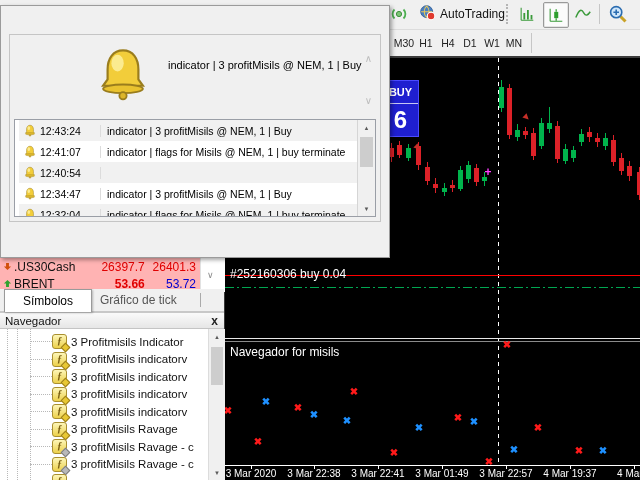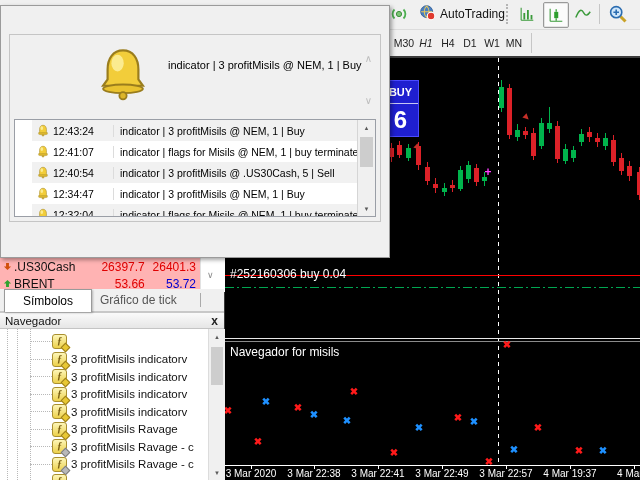--- a/index.html
+++ b/index.html
@@ -85,21 +85,21 @@
   #dlg-bell{position:absolute;left:10px;top:4px;width:16px;height:16px}
   #dlg-help{position:absolute;right:56px;top:3px;font-size:13px;font-weight:bold;color:#000}
   #dlg-close{position:absolute;right:1px;top:0;width:43px;height:24px;background:#bdbdbd;color:#fff;
              display:flex;align-items:center;justify-content:center;font-size:12px;font-weight:bold}
   #dlg-content{position:absolute;left:8px;top:28px;width:372px;height:188px;border:1px solid #c5c5c5;background:#f0f0f0;box-sizing:border-box}
   #big-bell{position:absolute;left:82px;top:10px;width:62px;height:58px}
   #headline{position:absolute;left:158px;top:24px;font-size:11px;color:#000;white-space:nowrap}
   .hl-chev{position:absolute;right:8px;color:#bdbdbd;font-size:10px}
   #alert-list{position:absolute;left:4px;top:84px;width:362px;height:98px;background:#fff;border:1px solid #9a9ea6;
               box-sizing:border-box;overflow:hidden}
-  .al-row{position:absolute;left:17px;width:343px;height:21px;display:flex;align-items:center;font-size:10.5px;color:#000}
+  .al-row{position:absolute;left:4px;width:343px;height:21px;display:flex;align-items:center;font-size:10.5px;color:#000}
   .al-row.odd{background:#f1f1f1}
   .al-row.even{background:#fff}
   .al-bell{width:14px;height:13px;margin:0 3px 0 4px;flex:none}
   .al-time{width:56px;flex:none;border-right:1px solid #dcdcdc;padding-right:4px}
   .al-msg{padding-left:6px;white-space:nowrap;overflow:hidden}
   #accept-btn{position:absolute;left:158px;top:219px;width:72px;height:26px;background:#f4f4f4;border:1px solid #3e9bdf;
               box-shadow:inset 0 0 0 1px #cfe8fa;display:flex;align-items:center;justify-content:center;font-size:12px;color:#000}
 </style>
 </head>
 <body>
@@ -214,21 +214,21 @@
 
     <div class="axline"></div>
     <div id="x-axis">
         <div class="tick" style="left: 26px;"></div>
         <div class="axl" style="left: 26px;">3 Mar 2020</div>
         <div class="tick" style="left: 89px;"></div>
         <div class="axl" style="left: 89px;">3 Mar 22:38</div>
         <div class="tick" style="left: 153px;"></div>
         <div class="axl" style="left: 153px;">3 Mar 22:41</div>
         <div class="tick" style="left: 217px;"></div>
-        <div class="axl" style="left: 217px;">3 Mar 22:49</div>
+        <div class="axl" style="left: 217px;">3 Mar 01:49</div>
         <div class="tick" style="left: 281px;"></div>
         <div class="axl" style="left: 281px;">3 Mar 22:57</div>
         <div class="tick" style="left: 345px;"></div>
         <div class="axl" style="left: 345px;">4 Mar 19:37</div>
         <div class="tick" style="left: 409px;"></div>
         <div class="axl" style="left: 409px;">4 Mar 1</div>
       </div>
   </div>
 
   <div id="toolbar" class="abs">
@@ -273,21 +273,21 @@
       <div class="tb-btn" style="left:221px">
         <svg width="20" height="20" viewBox="0 0 20 20">
           <path d="M12.5 12.5 L17.5 17.5" stroke="#c9a227" stroke-width="3"></path>
           <circle cx="8.2" cy="8.2" r="5.6" fill="#cfe6fa" stroke="#2b6cb0" stroke-width="1.6"></circle>
           <path d="M8.2 5.4 v5.6 M5.4 8.2 h5.6" stroke="#2b6cb0" stroke-width="1.6"></path>
         </svg>
       </div>
     </div>
     <div id="tf-row" style="position:absolute;left:0;top:29px;width:100%;height:16px">
         <div class="tf-btn" style="left: 8px;">M30</div>
-        <div class="tf-btn" style="left: 30px; font-style: italic;">H1</div>
+        <div class="tf-btn" style="left: 30px;">H1</div>
         <div class="tf-btn" style="left: 52px;">H4</div>
         <div class="tf-btn" style="left: 74px;">D1</div>
         <div class="tf-btn" style="left: 96px;">W1</div>
         <div class="tf-btn" style="left: 118px;">MN</div>
       </div>
     <div class="vsep" style="top:33px;left:146px"></div>
   </div>
 
   <div id="market-watch" class="abs">
     <div id="mw-rows">
@@ -301,21 +301,21 @@
           <div class="mw-bid" style="color: rgb(224, 0, 0);">26397.7</div>
           <div class="mw-ask" style="color: rgb(224, 0, 0);">26401.3</div>
         </div>
         <div class="mw-row" style="top: 17px;">
           <div style="width: 14px; flex: 0 0 auto; display: flex; justify-content: center;">
             <svg width="9" height="9" viewBox="0 0 10 10">
               <path d="M3.4 9 h3.2 v-4 H9 L5 1 1 5 h2.4 z" fill="#2fa32f"></path>
             </svg>
           </div>
           <div class="mw-sym">BRENT</div>
-          <div class="mw-bid" style="color: rgb(224, 0, 0);">53.66</div>
+          <div class="mw-bid" style="color: rgb(224, 0, 0); font-weight: bold;">53.66</div>
           <div class="mw-ask" style="color: rgb(0, 0, 208);">53.72</div>
         </div>
       </div>
     <div id="mw-gutter">
       <div class="chev" style="position:absolute;left:6px;top:12px">∨</div>
     </div>
   </div>
 
   <div id="tabbar" class="abs">
     <div id="tab-active">
@@ -332,20 +332,21 @@
       <span>Navegador</span>
       <span id="nav-close">x</span>
     </div>
     <div id="nav-list">
       <div class="treeline" style="left:7px"></div>
       <div class="treeline" style="left:17px"></div>
       <div class="treeline" style="left:30px"></div>
     <div class="nav-row" style="top: 4px;">
           <div class="nav-conn" style="top: 8px;"></div>
           <div class="ficon">ƒ<div class="fdiamond y"></div></div>
+          <div class="nav-label">3 Profitmisils Indicator</div>
         </div>
         <div class="nav-row" style="top: 21.5px;">
           <div class="nav-conn" style="top: 8px;"></div>
           <div class="ficon">ƒ<div class="fdiamond y"></div></div>
           <div class="nav-label">3 profitMisils indicatorv</div>
         </div>
         <div class="nav-row" style="top: 39px;">
           <div class="nav-conn" style="top: 8px;"></div>
           <div class="ficon">ƒ<div class="fdiamond y"></div></div>
           <div class="nav-label">3 profitMisils indicatorv</div>
@@ -421,21 +422,20 @@
               <div class="al-msg">indicator | flags for Misils @ NEM, 1 | buy terminate</div>
             </div>
             <div class="al-row odd" style="top: 42px;">
               <div class="al-bell"><svg viewBox="0 0 32 32" width="100%" height="100%">
                   <path d="M16 3 C10.5 3 7.5 7.5 7.5 13.5 L7.5 19 L5 22.5 L27 22.5 L24.5 19 L24.5 13.5 C24.5 7.5 21.5 3 16 3 Z" fill="#f2cd3a" stroke="#9a7d1d" stroke-width="1.2"></path>
                   <ellipse cx="13" cy="10" rx="3.4" ry="4.6" fill="#fdf0a0" opacity="0.85"></ellipse>
                   <ellipse cx="16" cy="24.2" rx="11" ry="2.4" fill="#e9c22f" stroke="#9a7d1d" stroke-width="1"></ellipse>
                   <circle cx="16" cy="28" r="2" fill="#dcb52a" stroke="#9a7d1d" stroke-width="1"></circle>
                 </svg></div>
               <div class="al-time">12:40:54</div>
-              <div class="al-msg">indicator | 3 profitMisils @ .US30Cash, 5 | Sell</div>
             </div>
             <div class="al-row even" style="top: 63px; align-items: center;">
               <div class="al-bell"><svg viewBox="0 0 32 32" width="100%" height="100%">
                   <path d="M16 3 C10.5 3 7.5 7.5 7.5 13.5 L7.5 19 L5 22.5 L27 22.5 L24.5 19 L24.5 13.5 C24.5 7.5 21.5 3 16 3 Z" fill="#f2cd3a" stroke="#9a7d1d" stroke-width="1.2"></path>
                   <ellipse cx="13" cy="10" rx="3.4" ry="4.6" fill="#fdf0a0" opacity="0.85"></ellipse>
                   <ellipse cx="16" cy="24.2" rx="11" ry="2.4" fill="#e9c22f" stroke="#9a7d1d" stroke-width="1"></ellipse>
                   <circle cx="16" cy="28" r="2" fill="#dcb52a" stroke="#9a7d1d" stroke-width="1"></circle>
                 </svg></div>
               <div class="al-time">12:34:47</div>
               <div class="al-msg">indicator | 3 profitMisils @ NEM, 1 | Buy</div>

